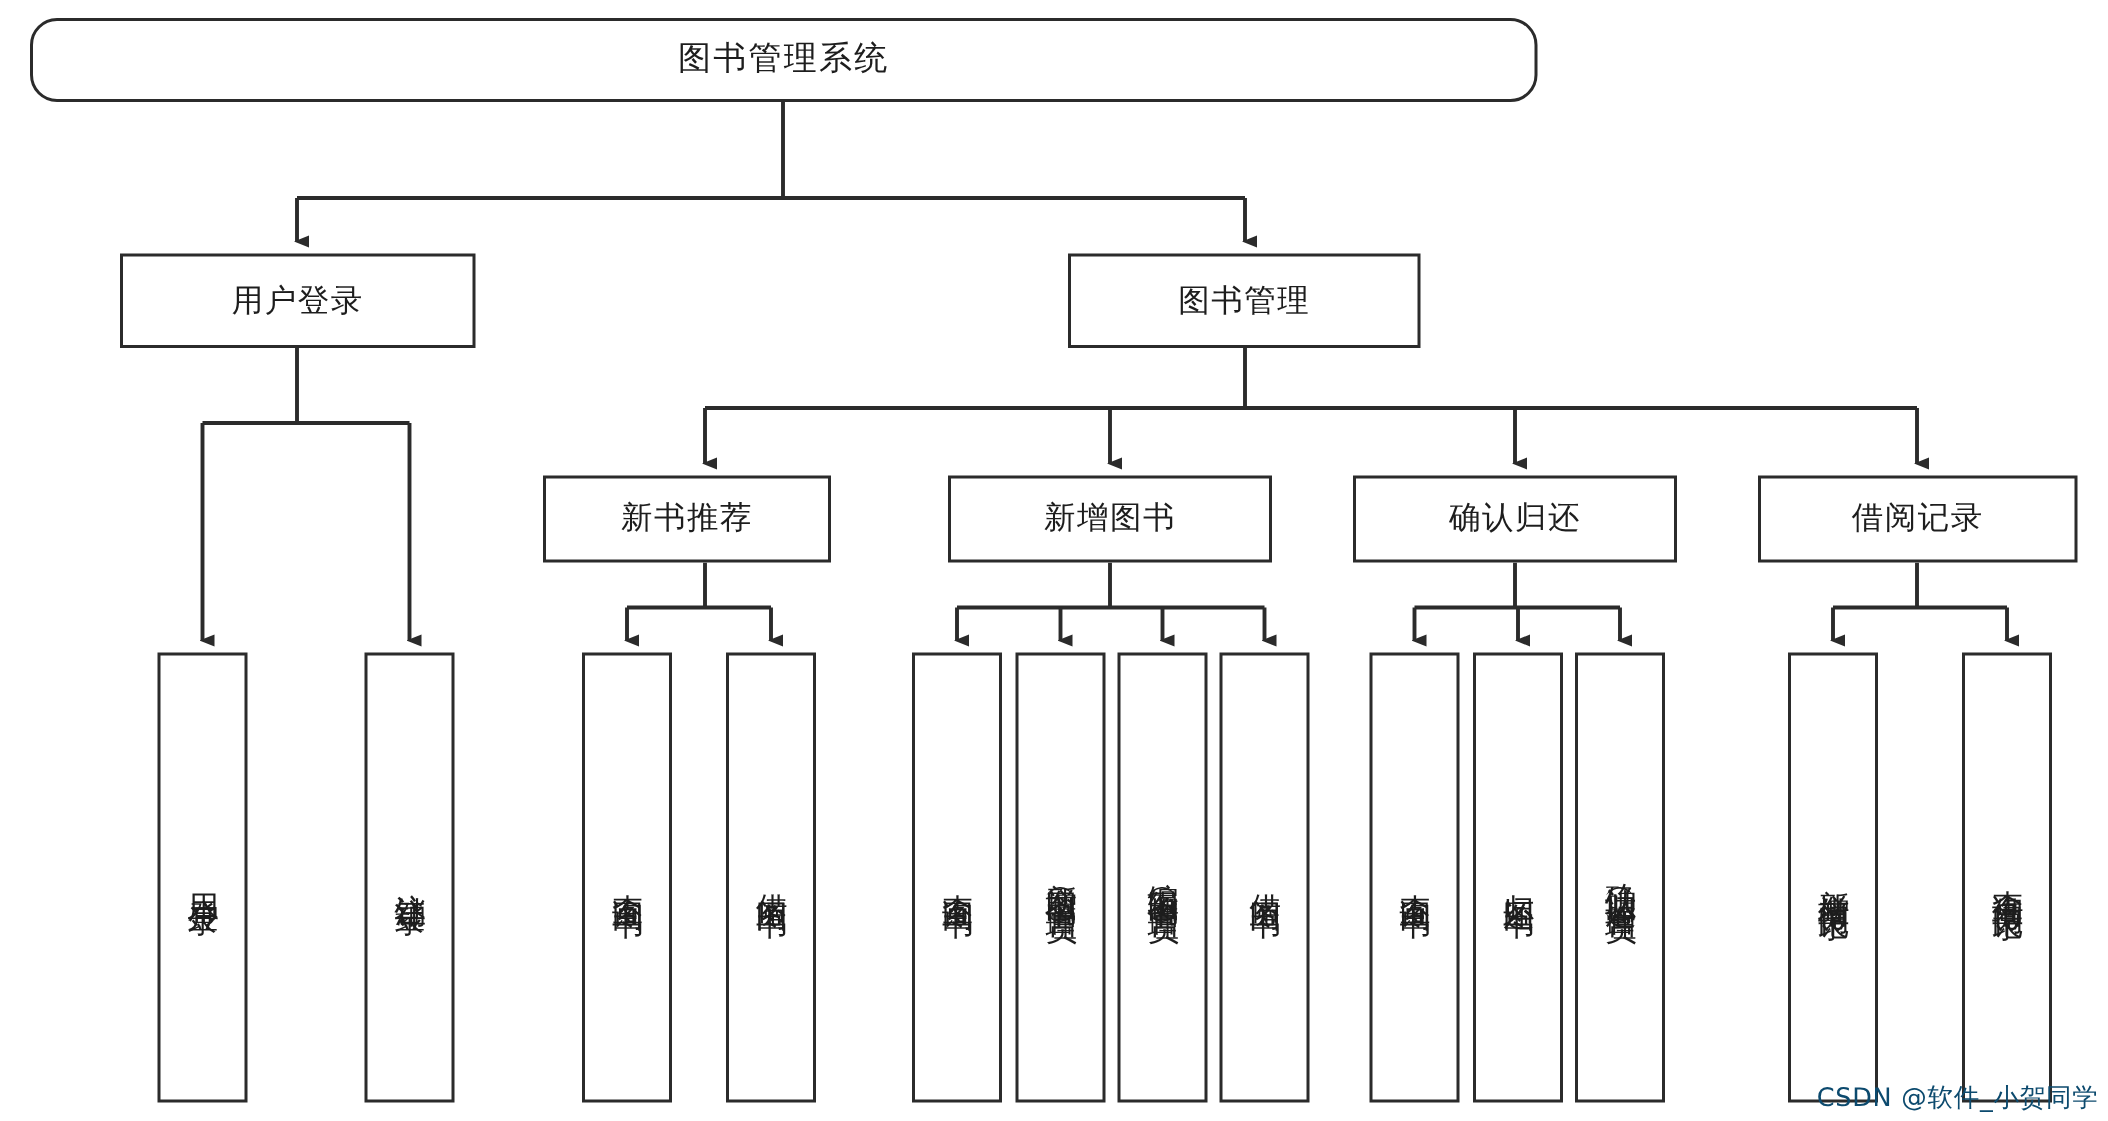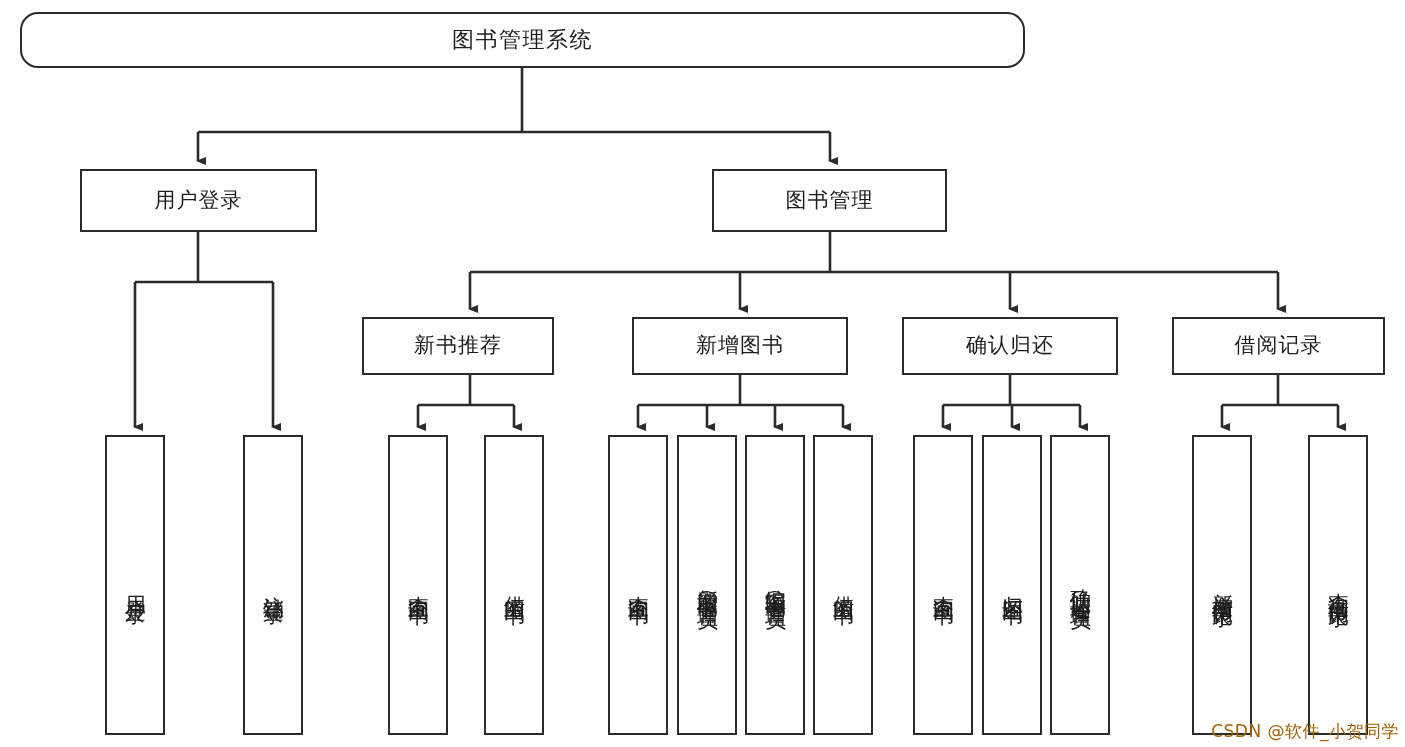--- a/index.html
+++ b/index.html
@@ -42,21 +42,21 @@
     font-size:21px;
     line-height:1.0;
     letter-spacing:3px;
     white-space:nowrap;
   }
   #watermark{
     position:absolute;
     right:6px;
     bottom:4px;
     font-size:17px;
-    color:#a16207;
+    color:#0c4a6e;
     letter-spacing:0.5px;
     white-space:nowrap;
     user-select:none;
   }
 </style>
 </head>
 <body>
 
 <div id="stage">
 

